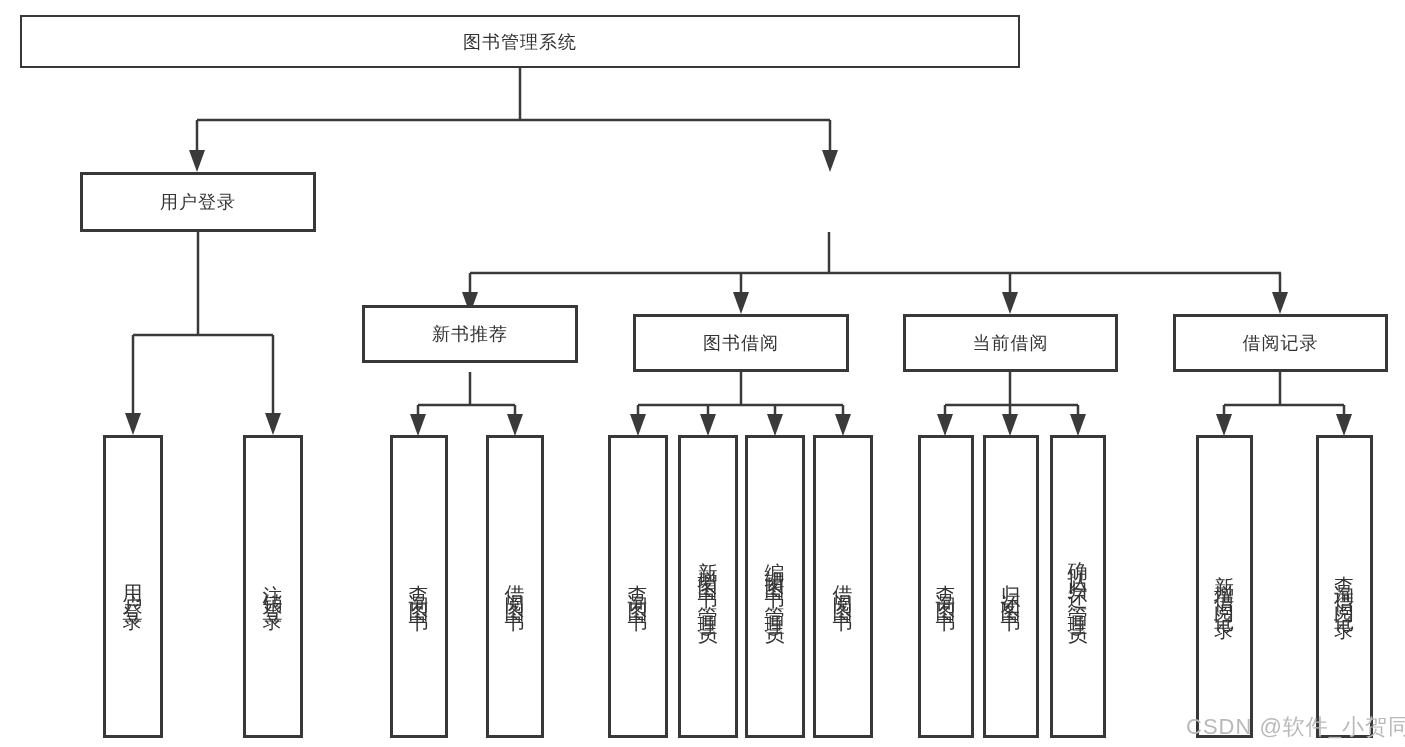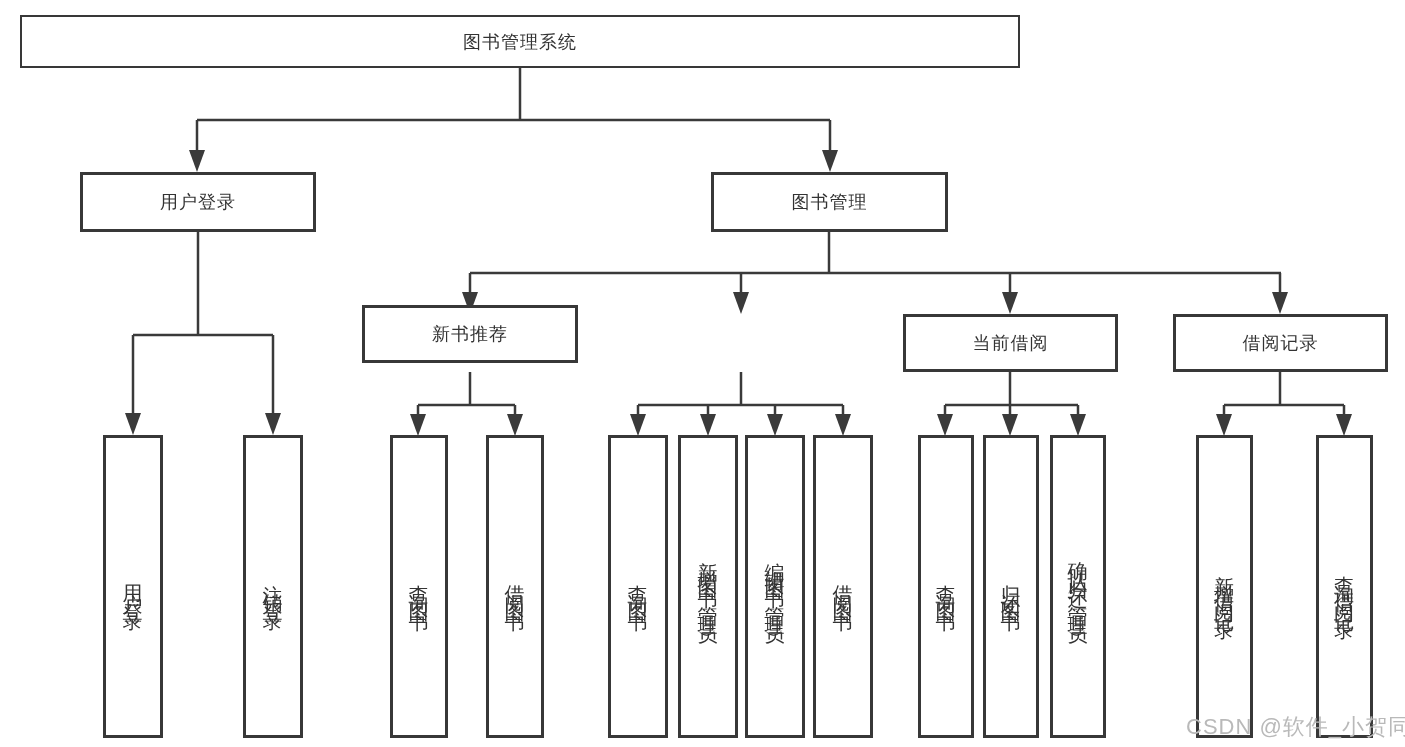--- a/index.html
+++ b/index.html
@@ -93,23 +93,23 @@
         <line x1="1224" y1="405" x2="1224" y2="418" stroke="#3a3a3a" stroke-width="2.5"></line>
         <polygon points="1216,414 1232,414 1224,436" fill="#3a3a3a"></polygon>
         <line x1="1344" y1="405" x2="1344" y2="418" stroke="#3a3a3a" stroke-width="2.5"></line>
         <polygon points="1336,414 1352,414 1344,436" fill="#3a3a3a"></polygon>
       </g>
     </svg>
 
   <div class="node root" style="left:20px;top:15px;width:1000px;height:53px;">图书管理系统</div>
 
   <div class="node" style="left:80px;top:172px;width:236px;height:60px;">用户登录</div>
-  <div class="node" style="left:711px;top:172px;width:237px;height:60px;">图书管理</div>
 
   <div class="node" style="left:362px;top:305px;width:216px;height:58px;">新书推荐</div>
+  <div class="node" style="left:633px;top:314px;width:216px;height:58px;">图书借阅</div>
   <div class="node" style="left:1173px;top:314px;width:215px;height:58px;">借阅记录</div>
   <div class="node" style="left:903px;top:314px;width:215px;height:58px;">当前借阅</div>
 
   <div class="node leaf" style="left:103px;top:435px;width:60px;height:303px;">用户登录</div>
   <div class="node leaf" style="left:243px;top:435px;width:60px;height:303px;">注销登录</div>
 
   <div class="node leaf" style="left:390px;top:435px;width:58px;height:303px;">查询图书</div>
   <div class="node leaf" style="left:486px;top:435px;width:58px;height:303px;">借阅图书</div>
 
   <div class="node leaf" style="left:608px;top:435px;width:60px;height:303px;">查询图书</div>

